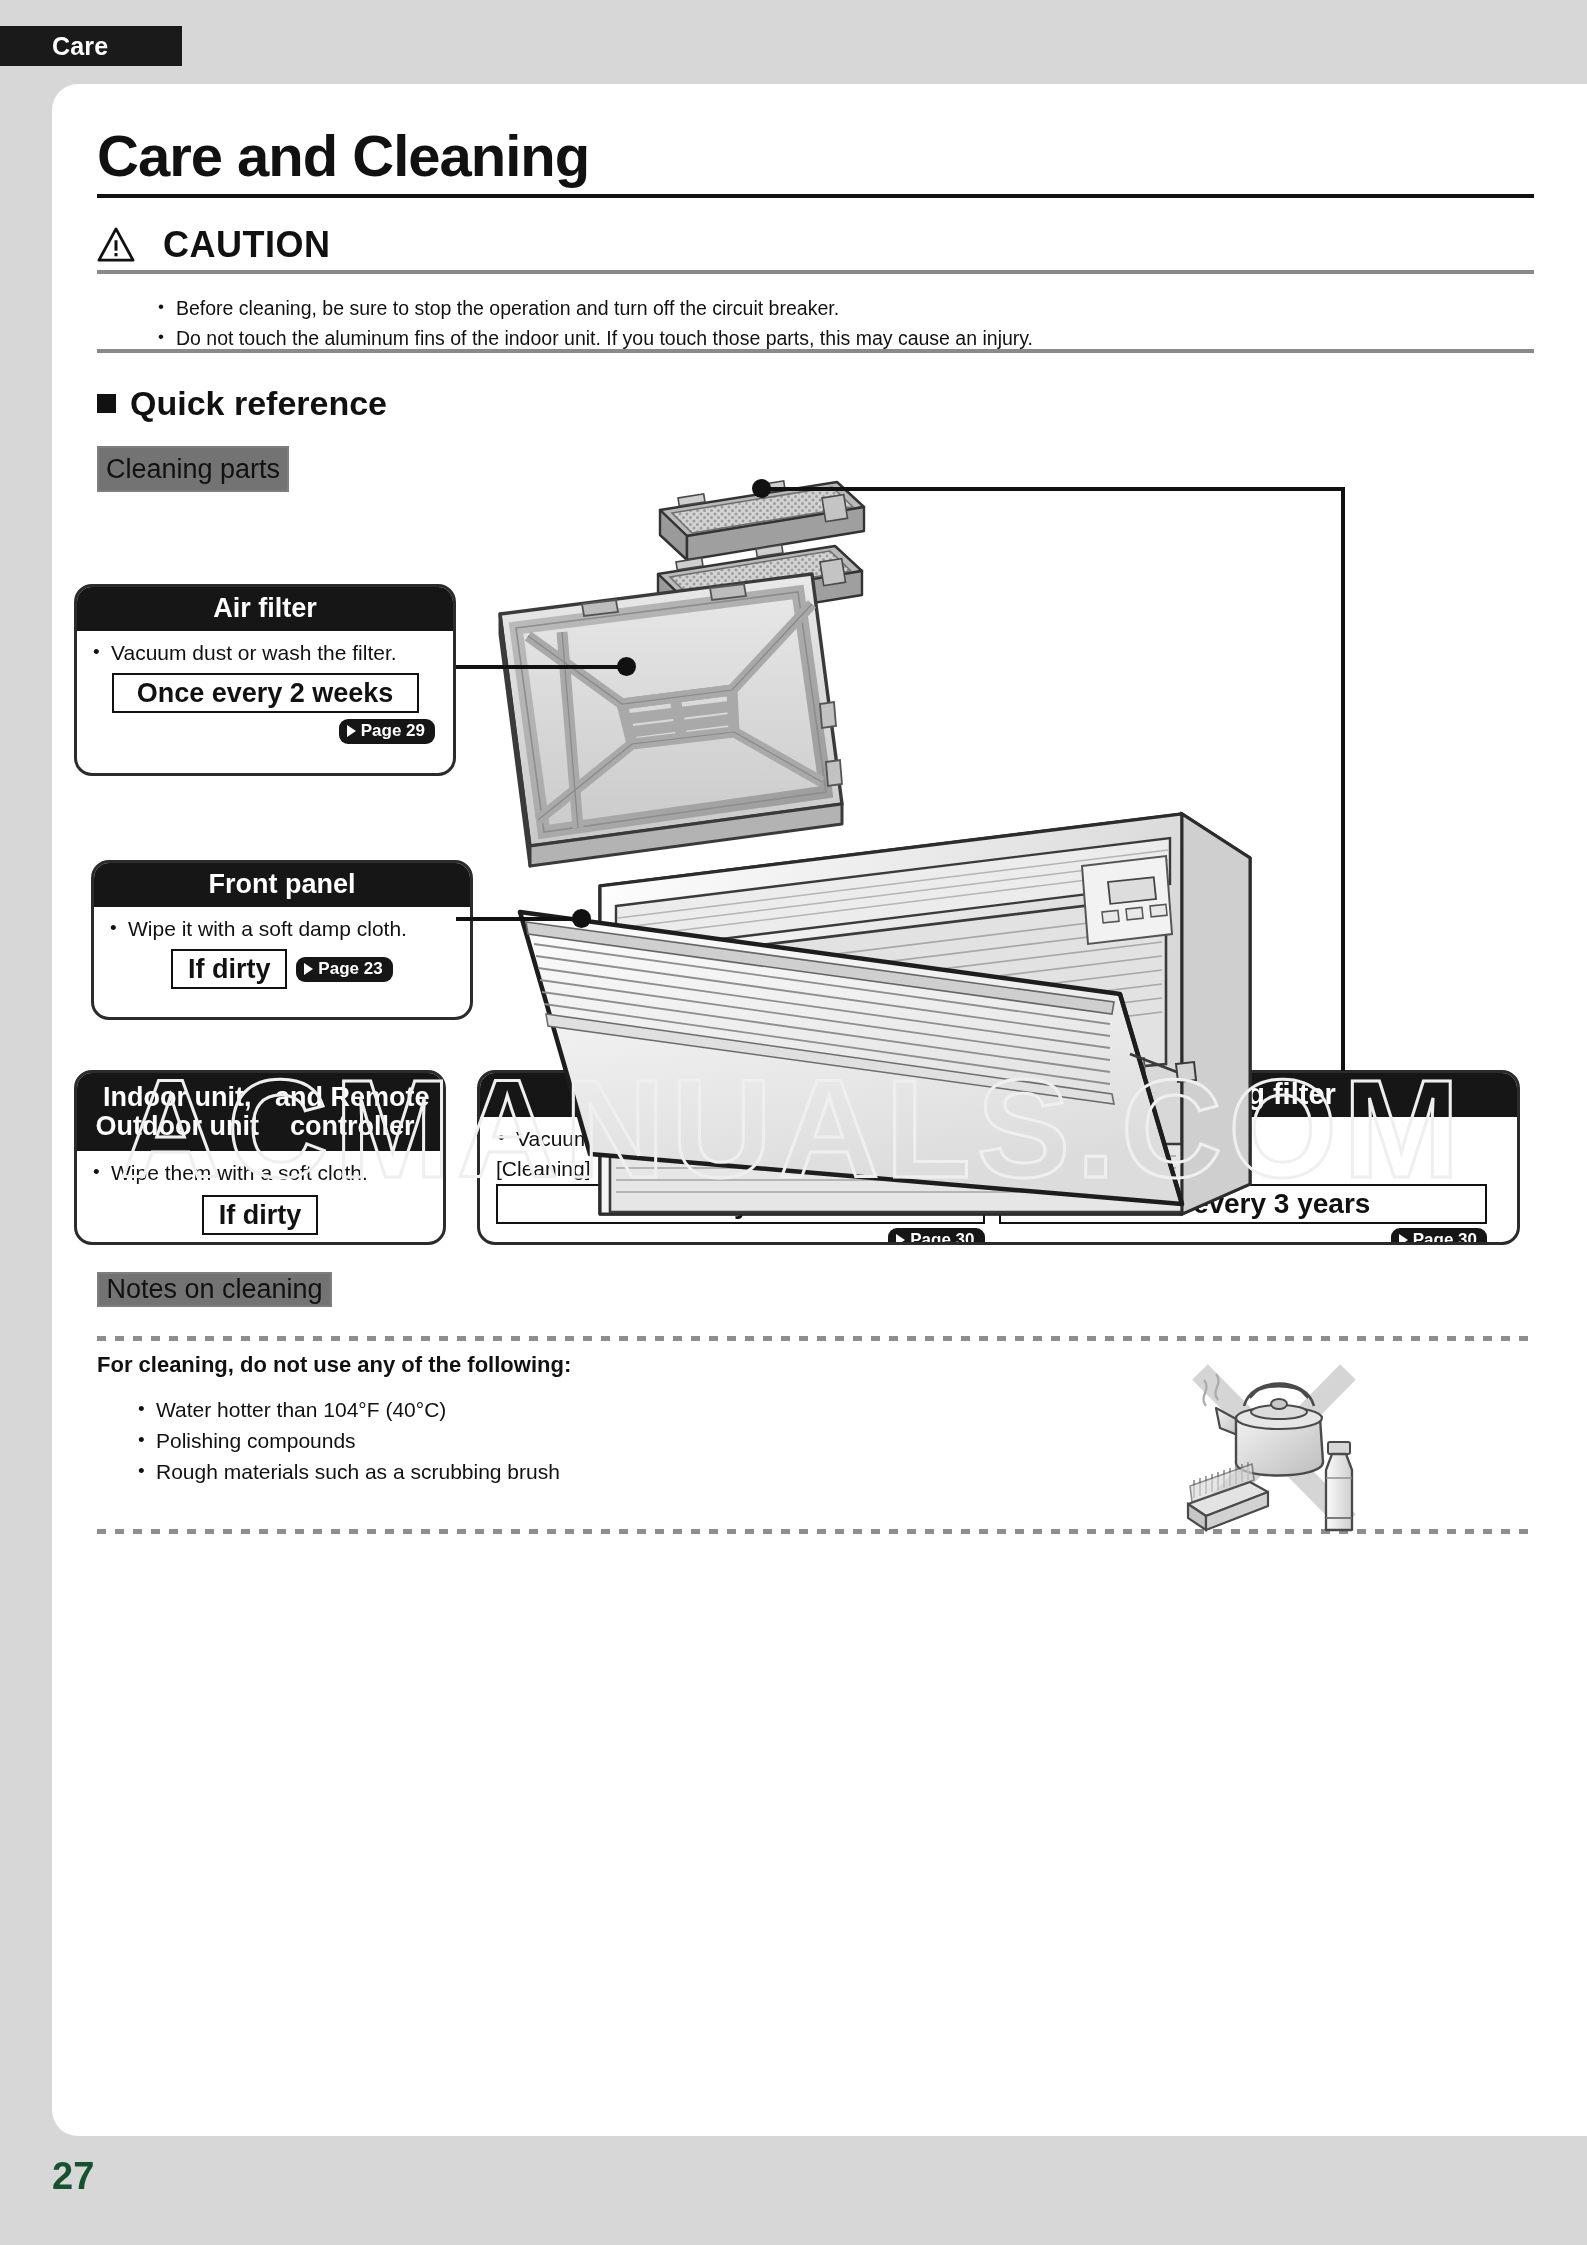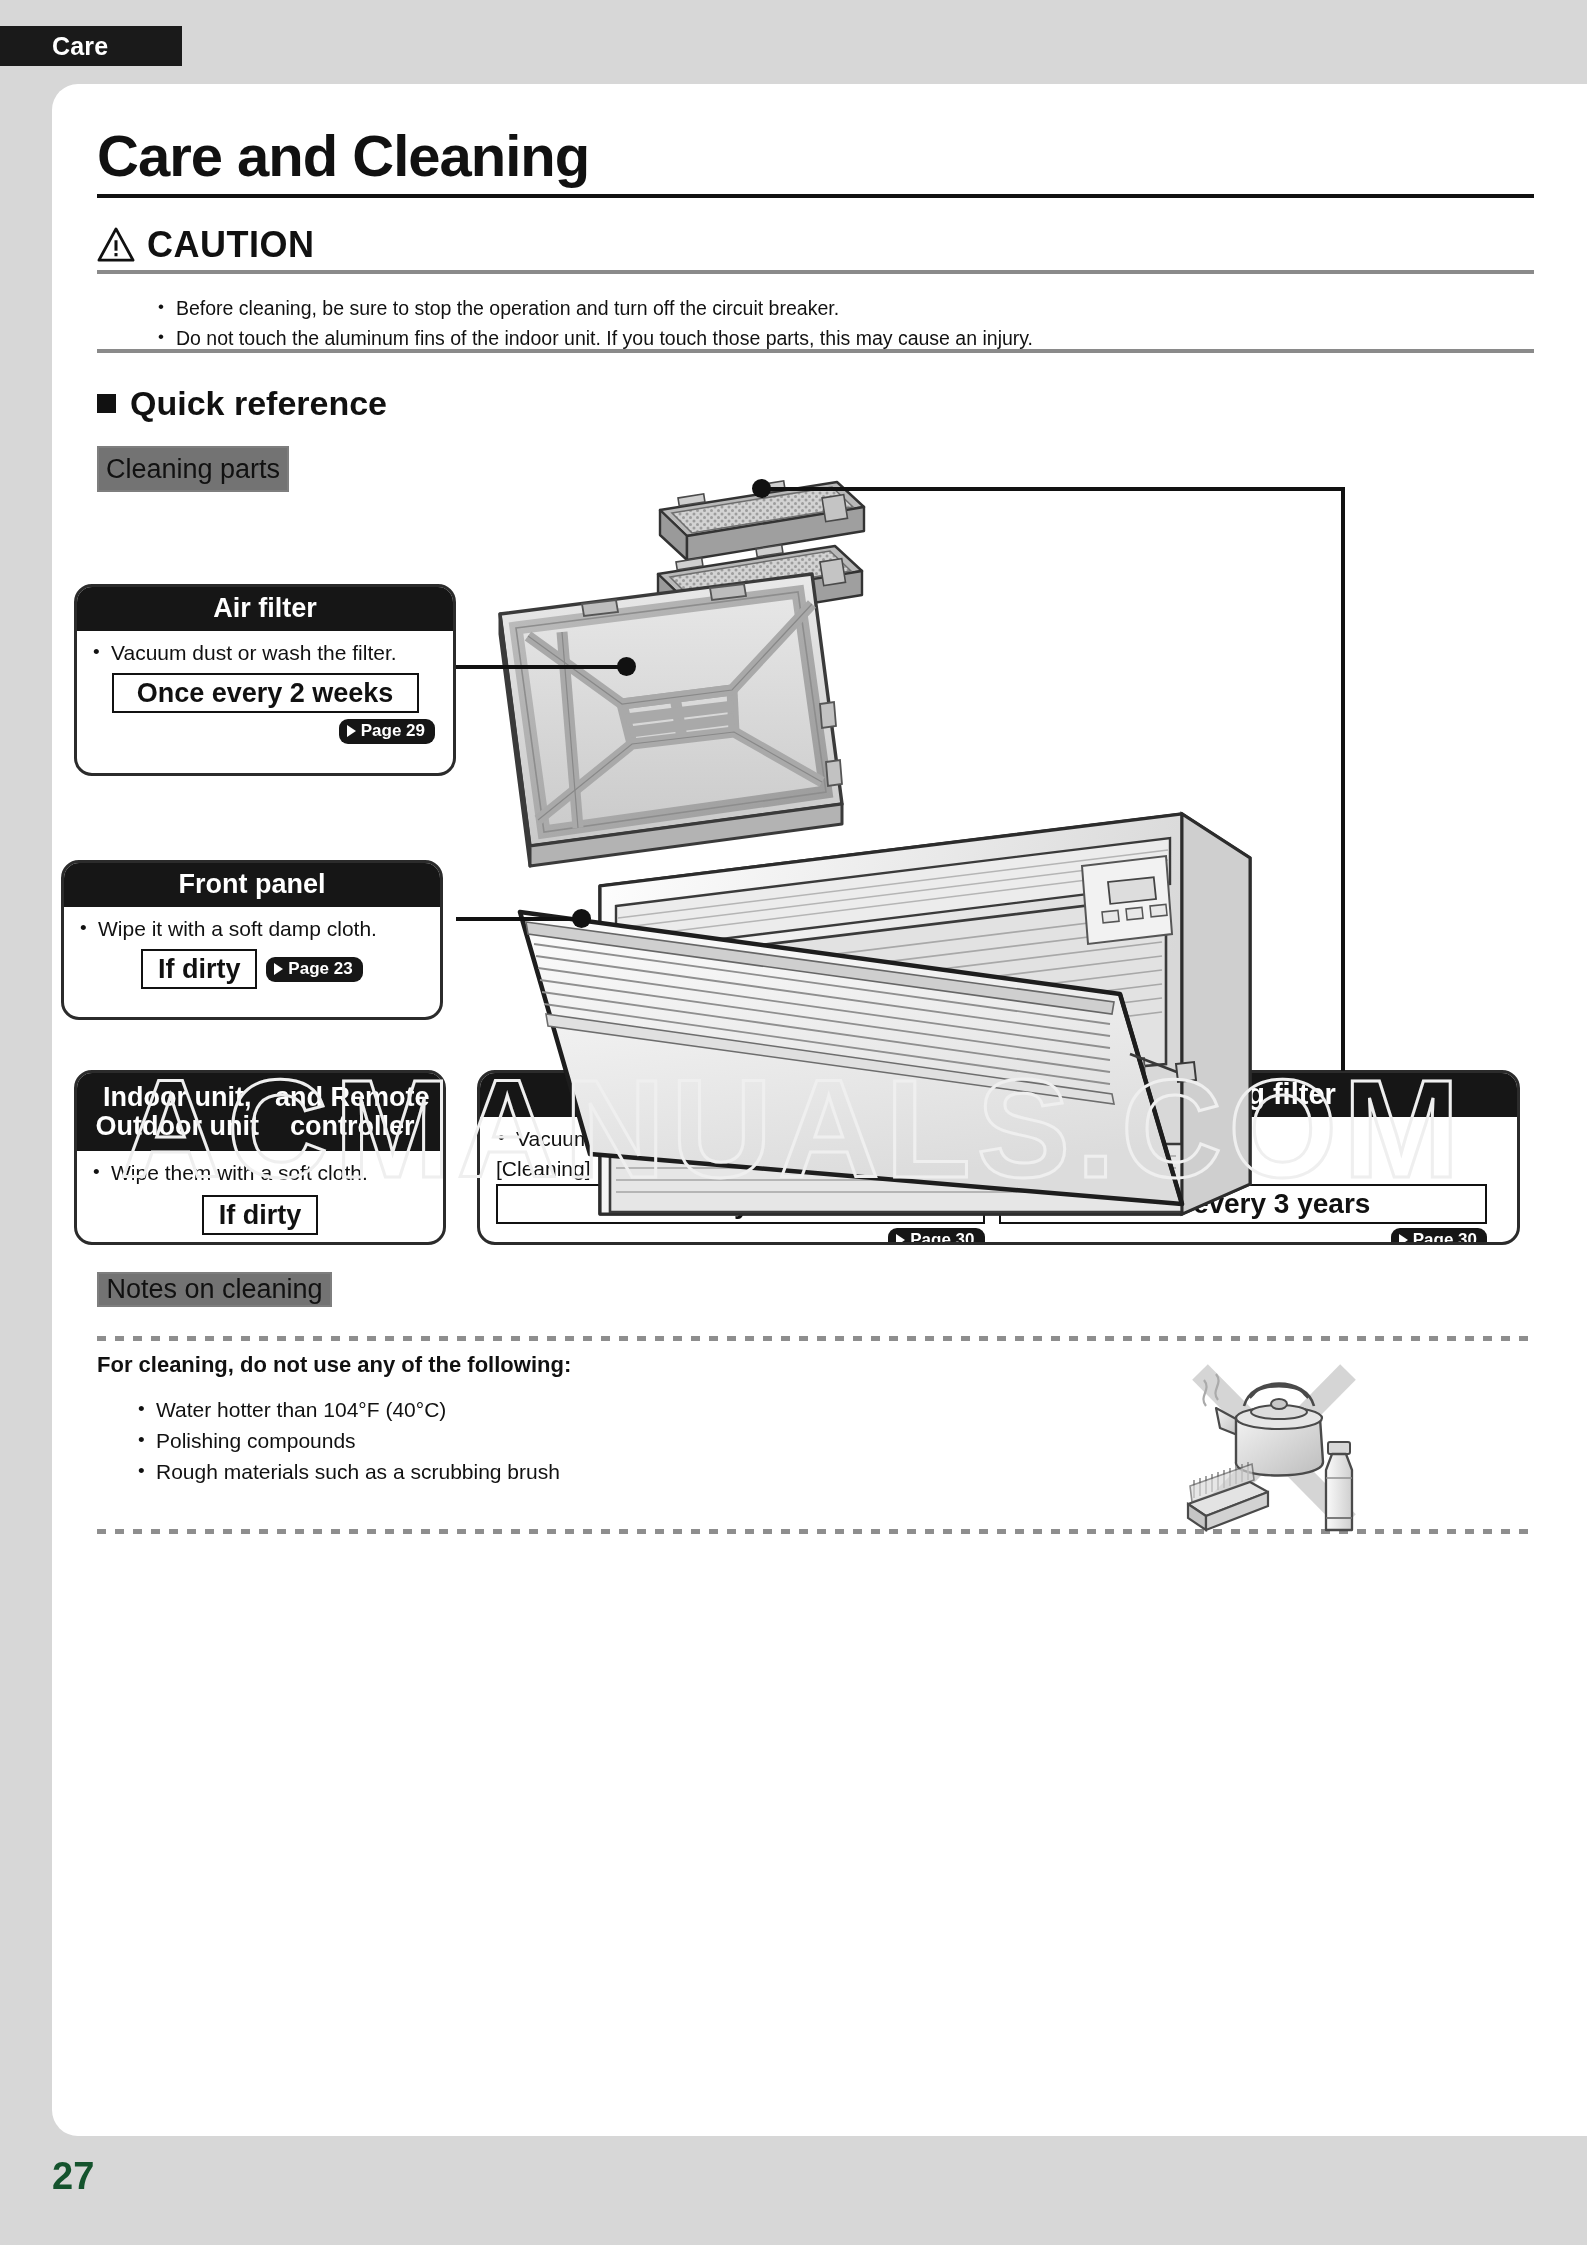--- a/index.html
+++ b/index.html
@@ -67,21 +67,21 @@
     letter-spacing: -1px;
   }
   .title-rule {
     position: absolute; left: 45px; top: 110px;
     width: 1437px; height: 4px; background: #111;
   }
 
   
   .caution-head {
     position: absolute; left: 45px; top: 140px;
-    display: flex; align-items: center; gap: 12px;
+    display: flex; align-items: center; gap: 28px;
   }
   .warn-tri { width: 38px; height: 36px; display:block; }
   .caution-word { font-size: 36px; font-weight: bold; color: #111; letter-spacing: .5px; }
 
   .caution-rule-top {
     position: absolute; left: 45px; top: 186px;
     width: 1437px; height: 4px; background: #8a8a8a;
   }
   .caution-rule-bot {
     position: absolute; left: 45px; top: 265px;
@@ -159,21 +159,21 @@
   }
 
   
   #airfilter-callout { left: 22px; top: 500px; width: 382px; height: 192px; }
   #airfilter-callout .callout-head { height: 44px; font-size: 27px; }
   #airfilter-row { margin-top: 6px; display:flex; justify-content:center; }
   #airfilter-freq { width: 307px; height: 40px; font-size: 27px; }
   #airfilter-pagerow { margin-top: 6px; display:flex; justify-content:flex-end; padding-right: 4px;}
 
   
-  #frontpanel-callout { left: 9px; top: 776px; width: 382px; height: 160px; }
+  #frontpanel-callout { left: 39px; top: 776px; width: 382px; height: 160px; }
   #frontpanel-callout .callout-head { height: 44px; font-size: 27px; }
   #frontpanel-row { margin-top: 6px; display:flex; justify-content:center; align-items:center; gap:9px; }
   #frontpanel-freq { width: 116px; height: 40px; font-size: 27px; }
 
   
   #indoorunit-callout { left: 22px; top: 986px; width: 372px; height: 175px; }
   #indoorunit-callout .callout-head { height: 78px; font-size: 27px; flex-direction: row; padding: 0 8px; }
   #indoorunit-row { margin-top: 8px; display:flex; justify-content:center; }
   #indoorunit-freq { width: 116px; height: 40px; font-size: 27px; }
 

